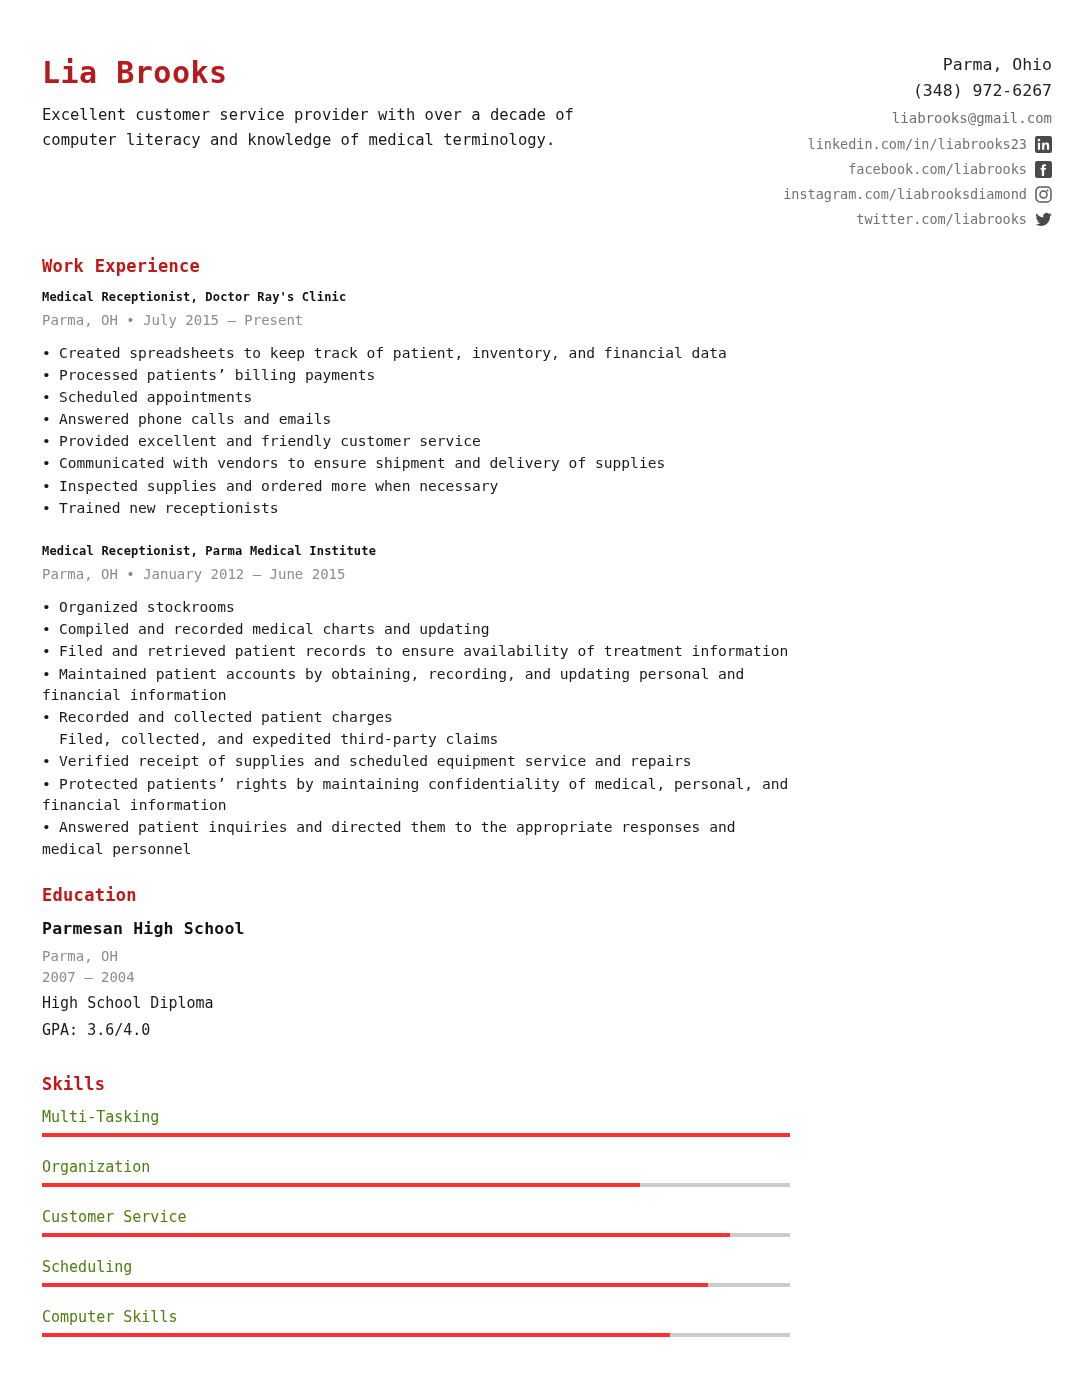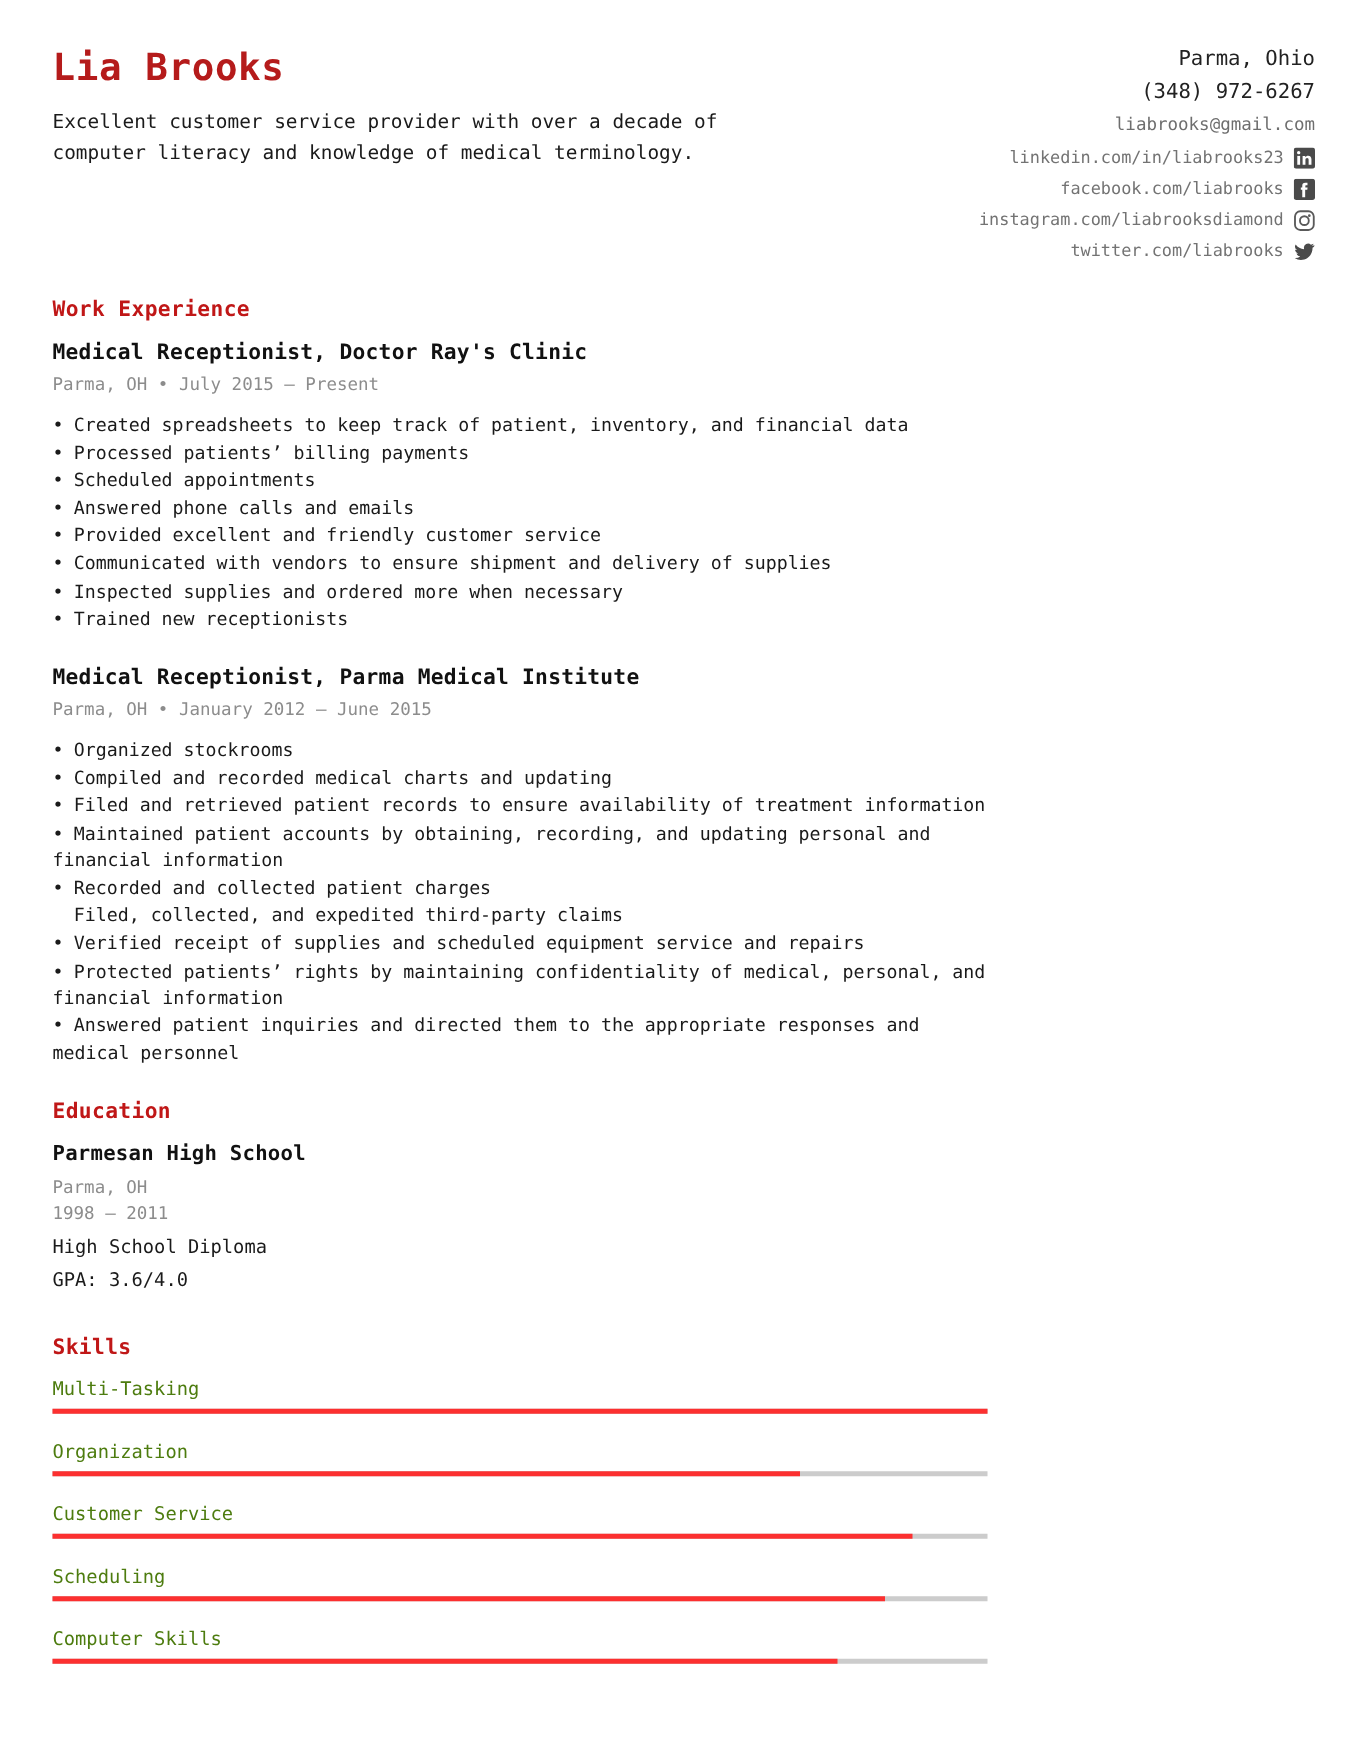--- a/index.html
+++ b/index.html
@@ -12,21 +12,21 @@
     height: 1398px;
     font-family: "DejaVu Sans Mono", "Liberation Mono", monospace;
     color: #1a1a1a;
     overflow: hidden;
   }
   .page {
     position: relative;
     width: 1080px;
     height: 1398px;
     box-sizing: border-box;
-    padding: 30px 28px 0 42px;
+    padding: 48px 28px 0 42px;
   }
 
   
   .header {
     display: flex;
     justify-content: space-between;
     align-items: flex-start;
   }
   .header-left {
     width: 600px;
@@ -91,21 +91,21 @@
 
   
   .section-title {
     font-size: 17px;
     font-weight: bold;
     color: #c01717;
     letter-spacing: 0.3px;
     margin: 26px 0 14px 0;
   }
   .job-title {
-    font-size: 17px;
+    font-size: 12px;
     font-weight: bold;
     color: #111111;
     letter-spacing: 0.2px;
     margin: 0 0 8px 0;
   }
   .job-meta {
     font-size: 14px;
     color: #8c8c8c;
     margin: 0 0 14px 0;
   }
@@ -261,21 +261,21 @@
         <div class="bullet"><span class="bullet-dot">•</span><span>Protected patients’ rights by maintaining confidentiality of medical, personal, and financial information</span></div>
         <div class="bullet"><span class="bullet-dot">•</span><span>Answered patient inquiries and directed them to the appropriate responses and medical personnel</span></div>
       </div>
     </div>
   </div>
 
   <div class="section-title">Education</div>
   <div>
     <div class="edu-school">Parmesan High School</div>
     <div class="edu-muted">Parma, OH</div>
-    <div class="edu-muted">1998 — 2011</div>
+    <div class="edu-muted">2007 — 2004</div>
     <div class="edu-line">High School Diploma</div>
     <div class="edu-line">GPA: 3.6/4.0</div>
   </div>
 
   <div class="section-title" style="margin-top:32px;">Skills</div>
   <div class="skills-wrap">
     <div class="skill-row">
       <div class="skill-label">Multi-Tasking</div>
       <div class="skill-track">
         <div class="skill-fill" style="width: 100%;"></div>

